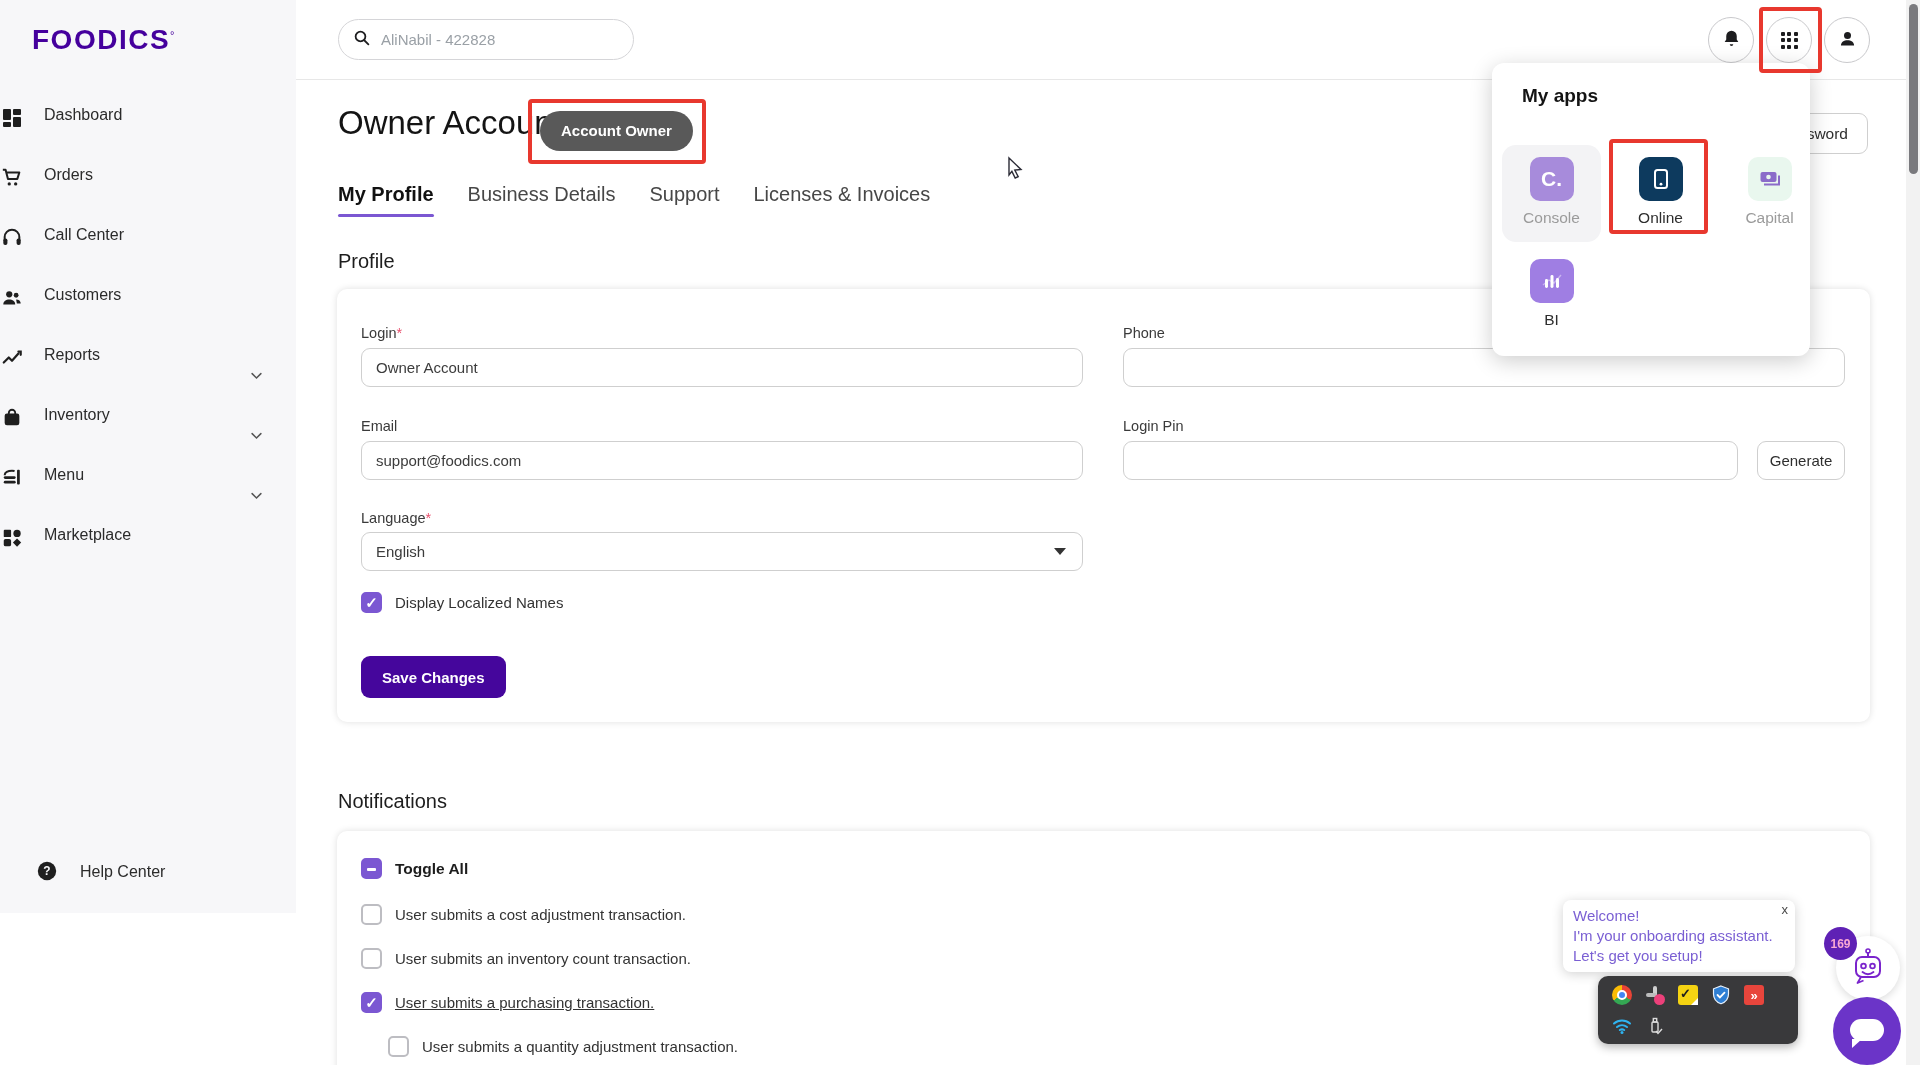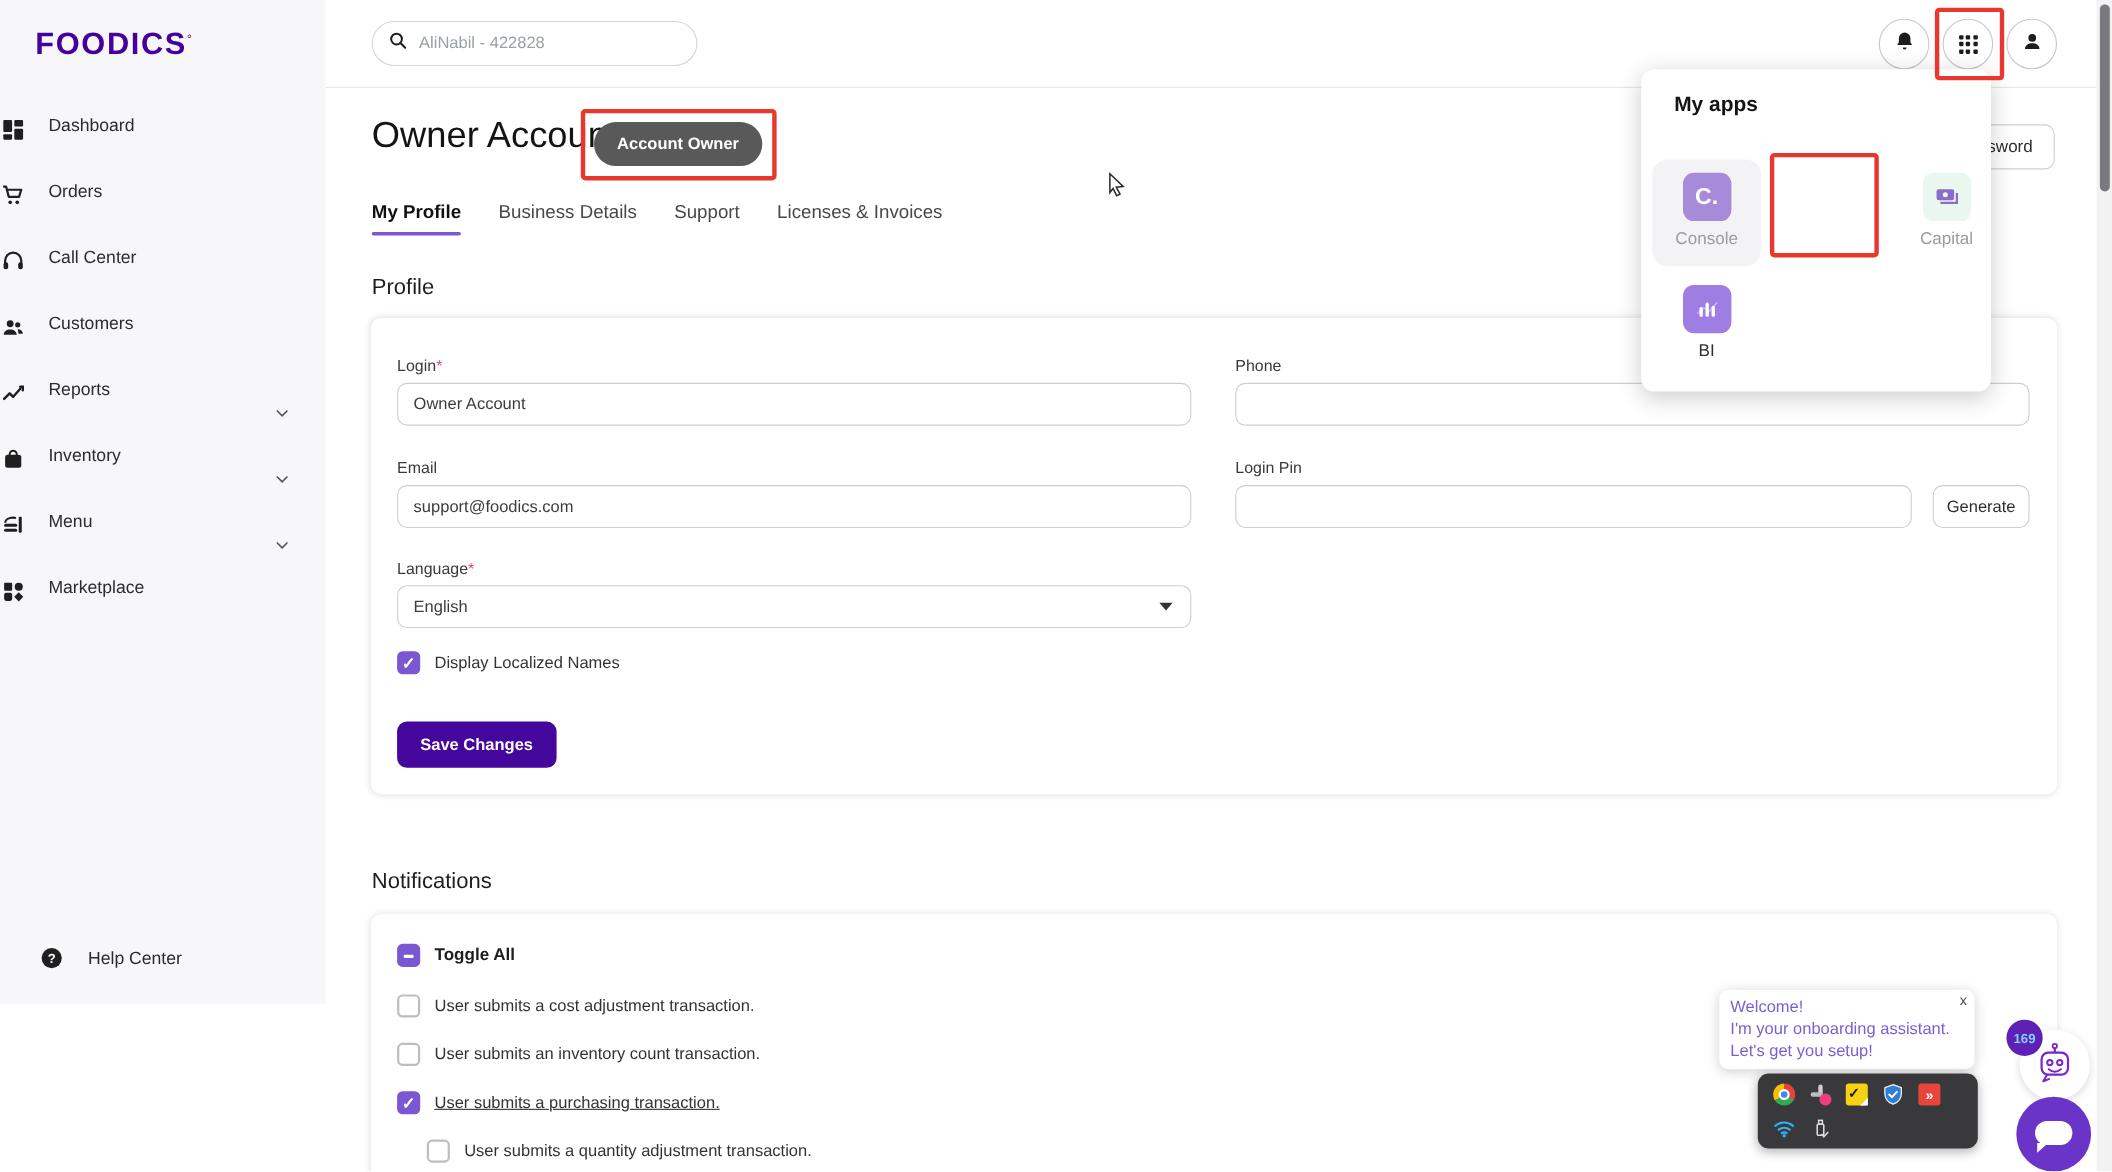--- a/index.html
+++ b/index.html
@@ -31,21 +31,21 @@
   
   .scrollbar { position:absolute; right:0; top:0; width:14px; height:1065px; background:#f2f2f2; z-index:110; }
   .scroll-thumb { position:absolute; right:2px; top:4px; width:9px; height:170px; background:#7a7a7e; border-radius:5px; }
 
   
   .content { position:absolute; left:296px; top:80px; width:1610px; height:985px; background:#fff; overflow:hidden; }
   .page-title { position:absolute; left:42px; top:24px; font-size:33px; font-weight:500; color:#141414; }
   .role-badge { position:absolute; left:244px; top:31px; height:40px; line-height:40px; padding:0 21px; background:#595959; color:#fff; font-size:15px; font-weight:700; border-radius:21px; }
   .chg-pass { position:absolute; right:38px; top:33px; height:41px; padding:0 19px; background:#fff; border:1px solid #cfcfcf; border-radius:9px; font-size:15.5px; color:#2e2e2e; display:flex; align-items:center; cursor:pointer; }
   .tabs { position:absolute; left:42px; top:103px; display:flex; gap:34px; }
-  .tab { font-size:17px; color:#474747; position:relative; padding-bottom:11px; cursor:pointer; }
+  .tab { font-size:20px; color:#474747; position:relative; padding-bottom:11px; cursor:pointer; }
   .tab.active { font-weight:700; color:#111; }
   .tab.active::after { content:""; position:absolute; left:0; right:0; bottom:0; height:3px; border-radius:2px; background:#7b57d2; }
 
   .section-h { position:absolute; left:42px; font-size:20px; font-weight:500; color:#1d1d1d; }
   .card { position:absolute; left:41px; width:1533px; background:#fff; border-radius:10px; box-shadow:0 0 7px rgba(0,0,0,.13); }
   .card1 { top:209px; height:433px; }
   .card2 { top:751px; height:320px; }
 
   .f-label { position:absolute; font-size:14.5px; color:#3a3a3a; }
   .req { color:#e8506e; }
@@ -98,21 +98,21 @@
   .t-chrome::after { content:""; position:absolute; inset:5px; border-radius:50%; background:#4285f4; border:2px solid #fff; }
   .t-slack .bar-v { position:absolute; left:8px; top:1px; width:4px; height:11px; border-radius:2px; background:#cfcfcf; }
   .t-slack .bar-h { position:absolute; left:1px; top:8px; width:11px; height:4px; border-radius:2px; background:#bdbdbd; }
   .t-slack .dot { position:absolute; right:0; bottom:0; width:11px; height:11px; border-radius:50%; background:#ec407a; }
   .t-note { background:#f5d312; border-radius:3px; }
   .t-note::before { content:"✓"; position:absolute; left:2px; top:1px; font-size:13px; font-weight:700; color:#1e1e1e; }
   .t-note::after { content:""; position:absolute; right:0; bottom:0; border-left:7px solid transparent; border-bottom:7px solid #fff; }
   .t-red { background:#e8453c; border-radius:3px; color:#fff; font-size:13px; font-weight:700; display:flex; align-items:center; justify-content:center; }
 
   .robot-av { position:absolute; left:1836px; top:936px; width:64px; height:64px; background:#fff; border-radius:50%; box-shadow:0 2px 8px rgba(0,0,0,.15); display:flex; align-items:center; justify-content:center; z-index:96; }
-  .robot-badge { position:absolute; left:1824px; top:927px; width:33px; height:33px; background:#5f21b5; border-radius:50%; color:#7dd3fc; font-size:12px; font-weight:700; display:flex; align-items:center; justify-content:center; z-index:97; }
+  .robot-badge { position:absolute; left:1824px; top:927px; width:33px; height:33px; background:#5f21b5; border-radius:50%; color:#f9a8d4; font-size:12px; font-weight:700; display:flex; align-items:center; justify-content:center; z-index:97; }
   .chat-btn { position:absolute; left:1833px; top:997px; width:68px; height:68px; background:#6b34c8; border-radius:50%; z-index:96; cursor:pointer; }
   .chat-btn .bubble { position:absolute; left:17px; top:22px; width:34px; height:22px; background:#fff; border-radius:11px; }
   .chat-btn .tail { position:absolute; left:19px; top:42px; width:0; height:0; border-top:9px solid #fff; border-right:10px solid transparent; }
 
   .cursor { position:absolute; left:1005px; top:156px; z-index:130; pointer-events:none; }
 </style>
 </head>
 <body>
 
 <div class="sidebar">
@@ -320,20 +320,29 @@
       <span>User submits a quantity adjustment transaction.</span>
     </div>
   </div>
 </div>
 
 <div class="popover">
   <h3>My apps</h3>
   <div class="app-cell cell-console">
     <div class="app-ico ico-console">C.</div>
     <div class="app-lbl">Console</div>
+  </div>
+  <div class="app-cell cell-online">
+    <div class="app-ico ico-online">
+        <svg width="24" height="24" viewBox="0 0 24 24">
+          <rect x="6" y="3" width="12" height="18" rx="2.5" fill="none" stroke="#fff" stroke-width="2"></rect>
+          <circle cx="12" cy="17.2" r="1.4" fill="#fff"></circle>
+        </svg>
+      </div>
+    <div class="app-lbl dark">Online</div>
   </div>
   <div class="app-cell cell-capital">
     <div class="app-ico ico-capital">
         <svg width="24" height="24" viewBox="0 0 24 24">
           <rect x="2.5" y="5" width="16" height="10" rx="2" fill="#8b6cc9"></rect>
           <circle cx="10.5" cy="10" r="2.3" fill="#e9f7ee"></circle>
           <path d="M6 17.5h15v-9" fill="none" stroke="#8b6cc9" stroke-width="2"></path>
         </svg>
       </div>
     <div class="app-lbl">Capital</div>

